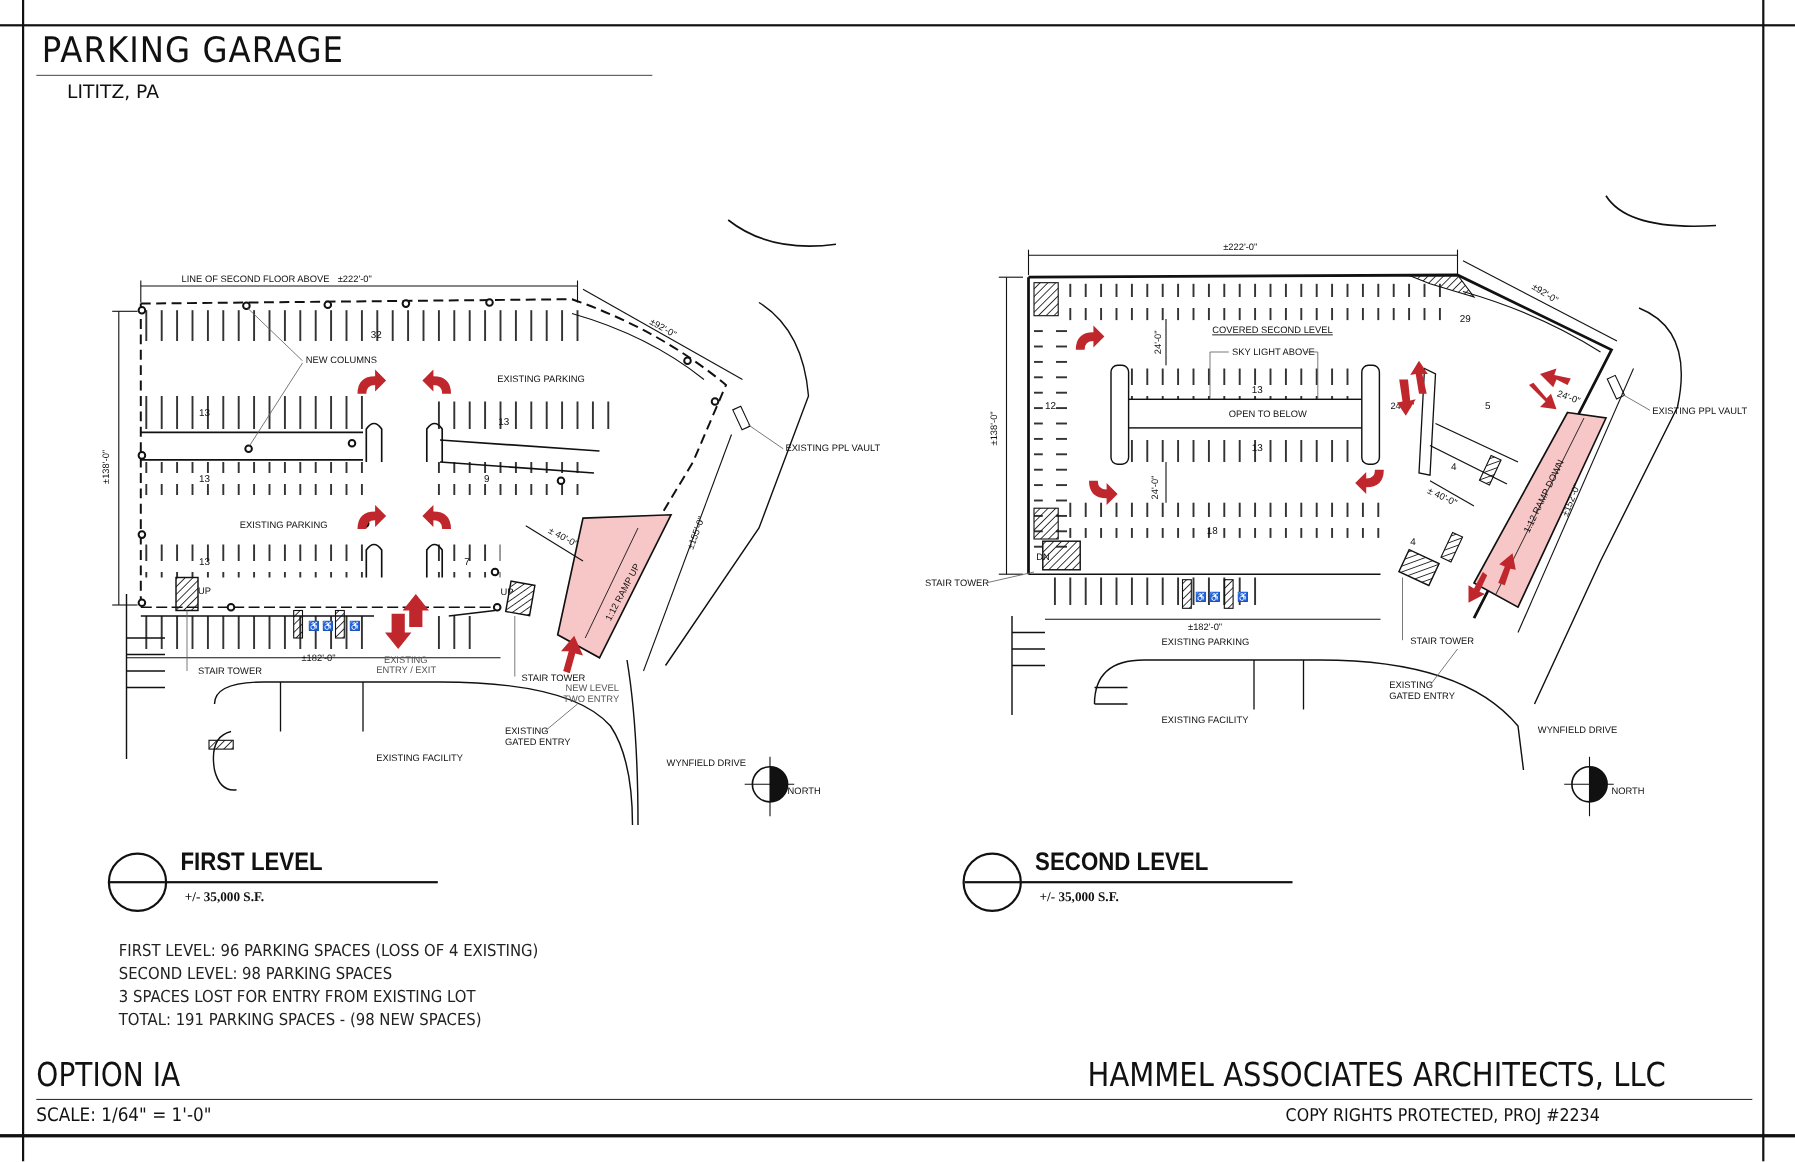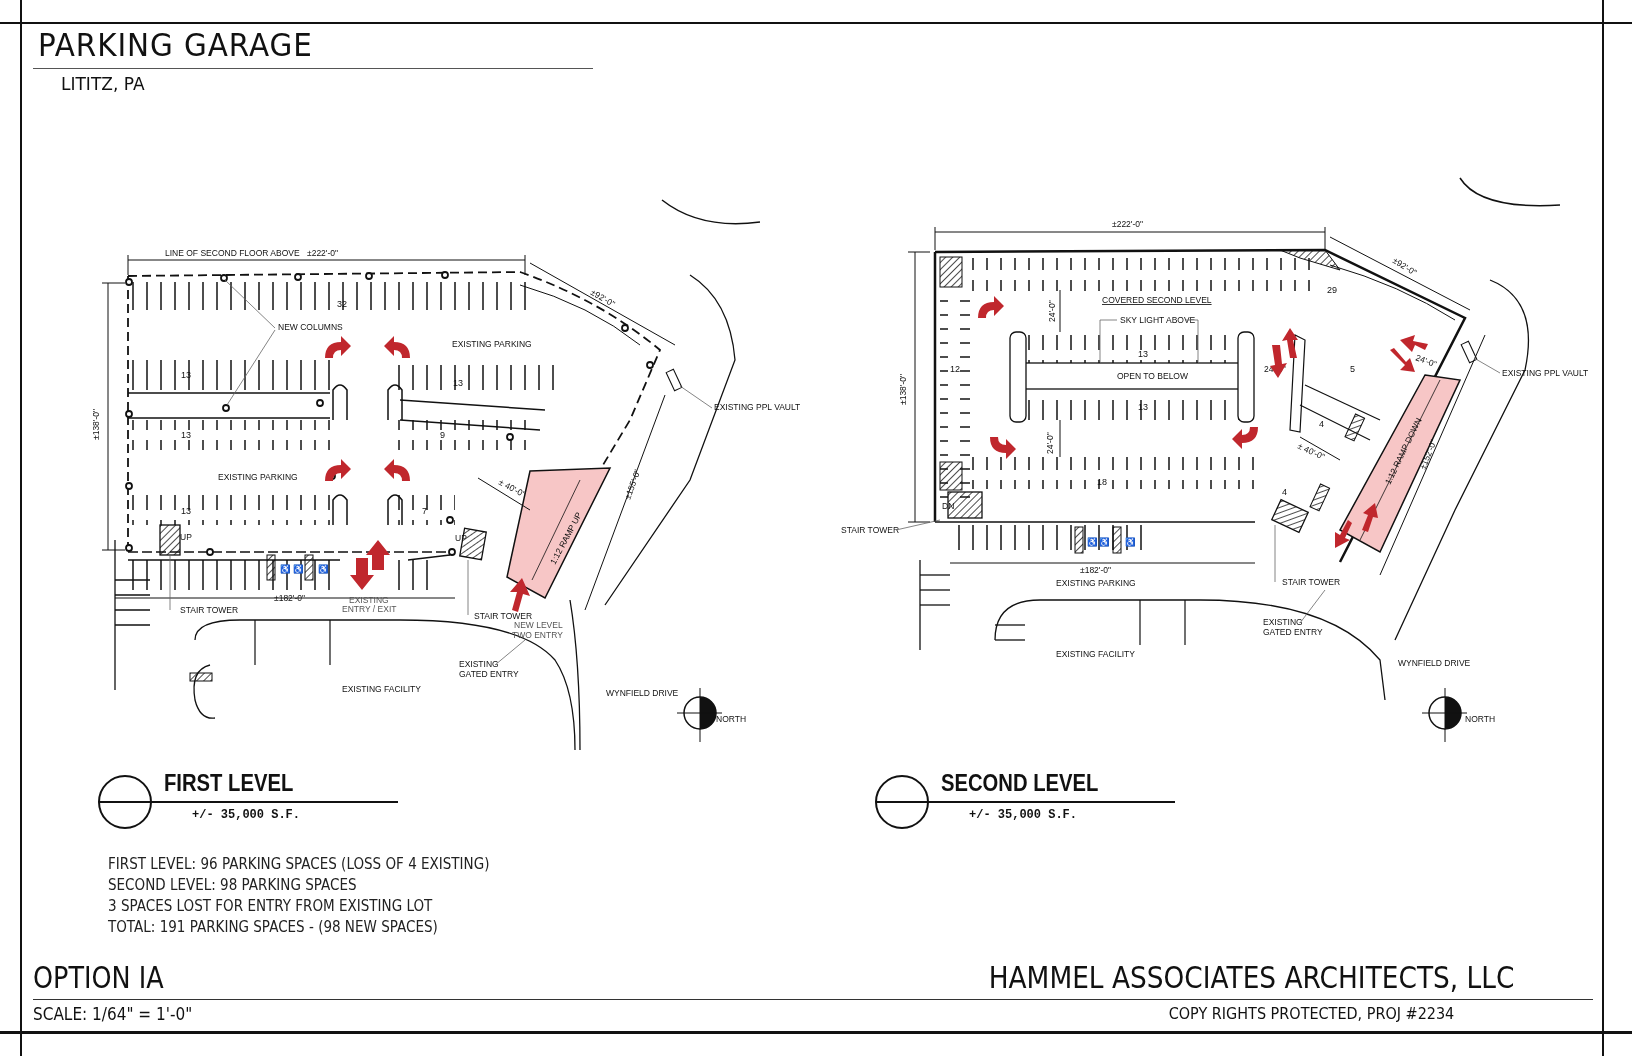--- a/index.html
+++ b/index.html
@@ -6,21 +6,21 @@
   body { width:1632px; height:1056px; position:relative; overflow:hidden; font-family:"Liberation Sans", sans-serif; color:#111; }
   .frame-line { position:absolute; background:#111; }
   .title { position:absolute; left:38px; top:26px; font-family:"DejaVu Sans", sans-serif; font-size:32px; letter-spacing:1px; font-weight:normal; transform:scaleX(0.92); transform-origin:left; }
   .title-rule { position:absolute; left:33px; top:68px; width:560px; height:1px; background:#555; }
   .subtitle { position:absolute; left:33px; top:74px; font-family:"DejaVu Sans", sans-serif; font-size:17px;margin-left:28px; }
   .plan { position:absolute; }
   .lbl { font-family:"Liberation Sans", sans-serif; font-size:8.5px; fill:#111; }
   .lblr { font-family:"Liberation Sans", sans-serif; font-size:8.5px; fill:#555; }
   .num { font-family:"Liberation Sans", sans-serif; font-size:9px; fill:#111; }
   .level-title { position:absolute; font-family:"Liberation Sans", sans-serif; font-weight:bold; font-size:23px; transform:scaleX(0.88); transform-origin:left; }
-  .level-sf { position:absolute; font-family:Liberation Mono, monospace; font-weight:bold; font-size:12px;margin-left:24px; }
+  .level-sf { position:absolute; font-family:Liberation Serif, serif; font-weight:bold; font-size:12px; }
   .level-rule { position:absolute; height:2px; background:#111; }
   .level-circle { position:absolute; width:54px; height:54px; border:2px solid #111; border-radius:50%; box-sizing:border-box; }
   .notes { position:absolute; left:108px; top:854px; font-family:"DejaVu Sans", sans-serif; font-size:15px; line-height:21px; color:#222; transform:scaleX(0.9); transform-origin:left; }
   .notes div { white-space:nowrap; }
   .option { position:absolute; left:33px; top:960px; font-family:"DejaVu Sans", sans-serif; font-size:30px; transform:scaleX(0.85); transform-origin:left; }
   .scale { position:absolute; left:33px; top:1004px; font-family:"DejaVu Sans", sans-serif; font-size:17px; transform:scaleX(0.9); transform-origin:left; }
   .firm { position:absolute; right:118px; top:960px; font-family:"DejaVu Sans", sans-serif; font-size:30px; transform:scaleX(0.88); transform-origin:right; white-space:nowrap; }
   .copy { position:absolute; right:178px; top:1004px; font-family:"DejaVu Sans", sans-serif; font-size:16px; transform:scaleX(0.9); transform-origin:right; white-space:nowrap; }
   .bottom-rule { position:absolute; left:33px; top:999px; width:1560px; height:1px; background:#333; }
 </style>

